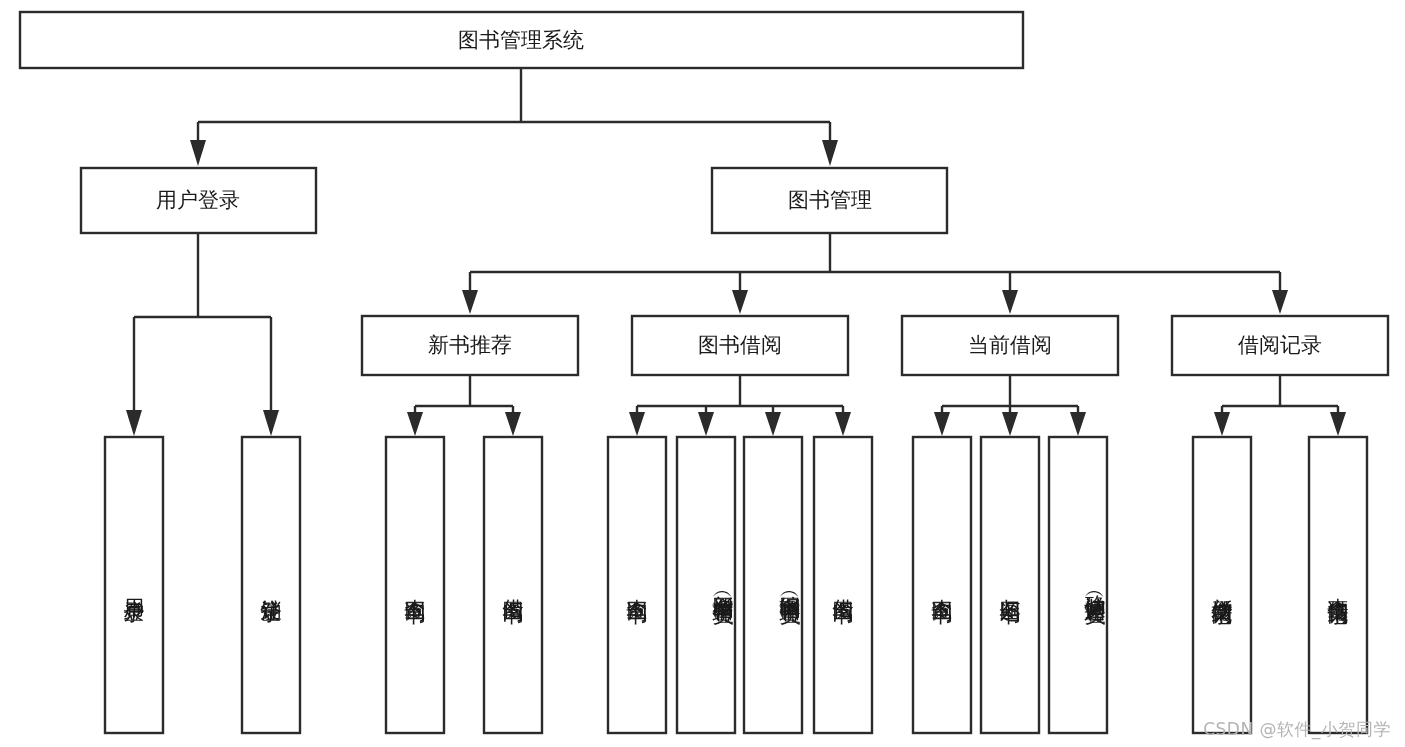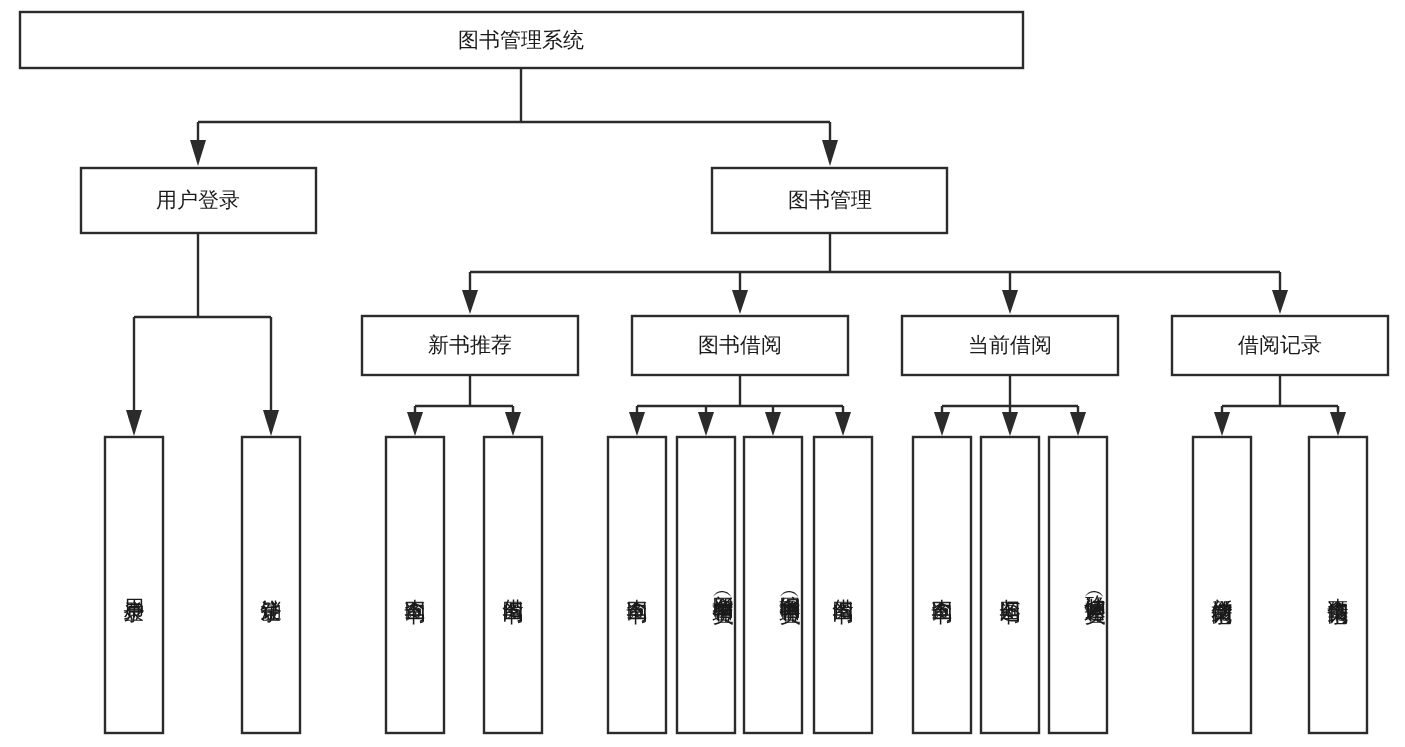--- a/index.html
+++ b/index.html
@@ -219,14 +219,15 @@
   <div class="leaf-label" style="left:744px; top:437px; width:58px; height:296px; align-items:flex-start;">编辑图书（管理员）</div>
   <div class="leaf-label" style="left:814px; top:437px; width:58px; height:296px;">借阅图书</div>
 
   <div class="leaf-label" style="left:913px; top:437px; width:58px; height:296px;">查询图书</div>
   <div class="leaf-label" style="left:981px; top:437px; width:58px; height:296px;">归还图书</div>
   <div class="leaf-label" style="left:1049px; top:437px; width:58px; height:296px; align-items:flex-start;">确认归还（管理员）</div>
 
   <div class="leaf-label" style="left:1193px; top:437px; width:58px; height:296px;">新增借阅记录</div>
   <div class="leaf-label" style="left:1309px; top:437px; width:58px; height:296px;">查询借阅记录</div>
 
+  <div class="watermark">CSDN @软件_小贺同学</div>
 
 </div>
 
 </body></html>

